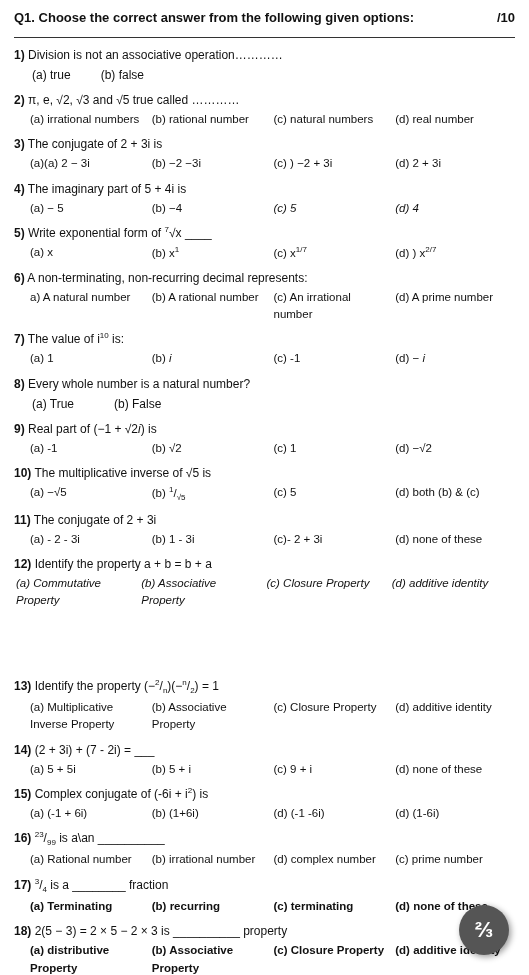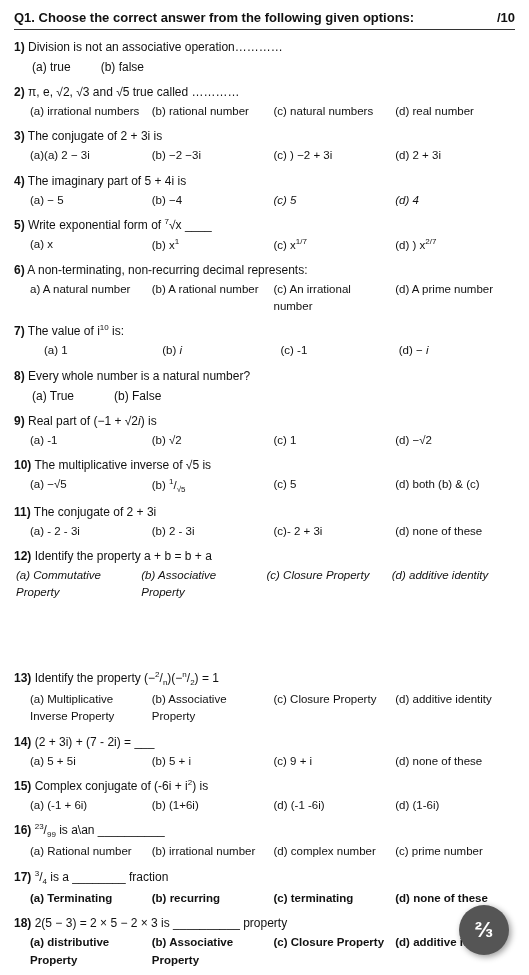--- a/index.html
+++ b/index.html
@@ -17,21 +17,21 @@
       padding: 10px 14px;
     }
     .header {
       display: flex;
       justify-content: space-between;
       align-items: center;
       font-weight: bold;
       font-size: 13px;
       margin-bottom: 8px;
       border-bottom: 1px solid #333;
-      padding-bottom: 4px;
+      padding-bottom: 12px;
     }
     .question-block {
       margin-bottom: 7px;
       line-height: 1.5;
     }
     .question-num {
       font-weight: bold;
     }
     .section-break {
       height: 60px;
@@ -135,21 +135,21 @@
       <span class="opt-cell">a) A natural number</span>
       <span class="opt-cell">(b) A rational number</span>
       <span class="opt-cell">(c) An irrational number</span>
       <span class="opt-cell">(d) A prime number</span>
     </div>
   </div>
 
   <div class="question-block">
     <span class="question-num">7)</span>
     <span> The value of i<sup>10</sup> is:</span>
-    <div class="options-grid-4" style="margin-left:28px;">
+    <div class="options-grid-4" style="margin-left:14px;">
       <span class="opt-cell">(a) 1</span>
       <span class="opt-cell">(b) <em>i</em></span>
       <span class="opt-cell">(c) -1</span>
       <span class="opt-cell">(d) − <em>i</em></span>
     </div>
   </div>
 
   <div class="question-block">
     <span class="question-num">8)</span>
     <span> Every whole number is a natural number?</span>
@@ -179,21 +179,21 @@
       <span class="opt-cell">(c) 5</span>
       <span class="opt-cell">(d) both (b) &amp; (c)</span>
     </div>
   </div>
 
   <div class="question-block">
     <span class="question-num">11)</span>
     <span> The conjugate of 2 + 3i</span>
     <div class="options-grid-4" style="margin-left:14px;">
       <span class="opt-cell">(a) - 2 - 3i</span>
-      <span class="opt-cell">(b) 2 - 3i</span>
+      <span class="opt-cell">(b) 1 - 3i</span>
       <span class="opt-cell">(c)- 2 + 3i</span>
       <span class="opt-cell">(d) none of these</span>
     </div>
   </div>
 
   <div class="question-block">
     <span class="question-num">12)</span>
     <span> Identify the property a + b = b + a</span>
     <div class="options-grid-4" style="margin-left:0;font-style:italic;">
       <span class="opt-cell">(a) Commutative Property</span>

